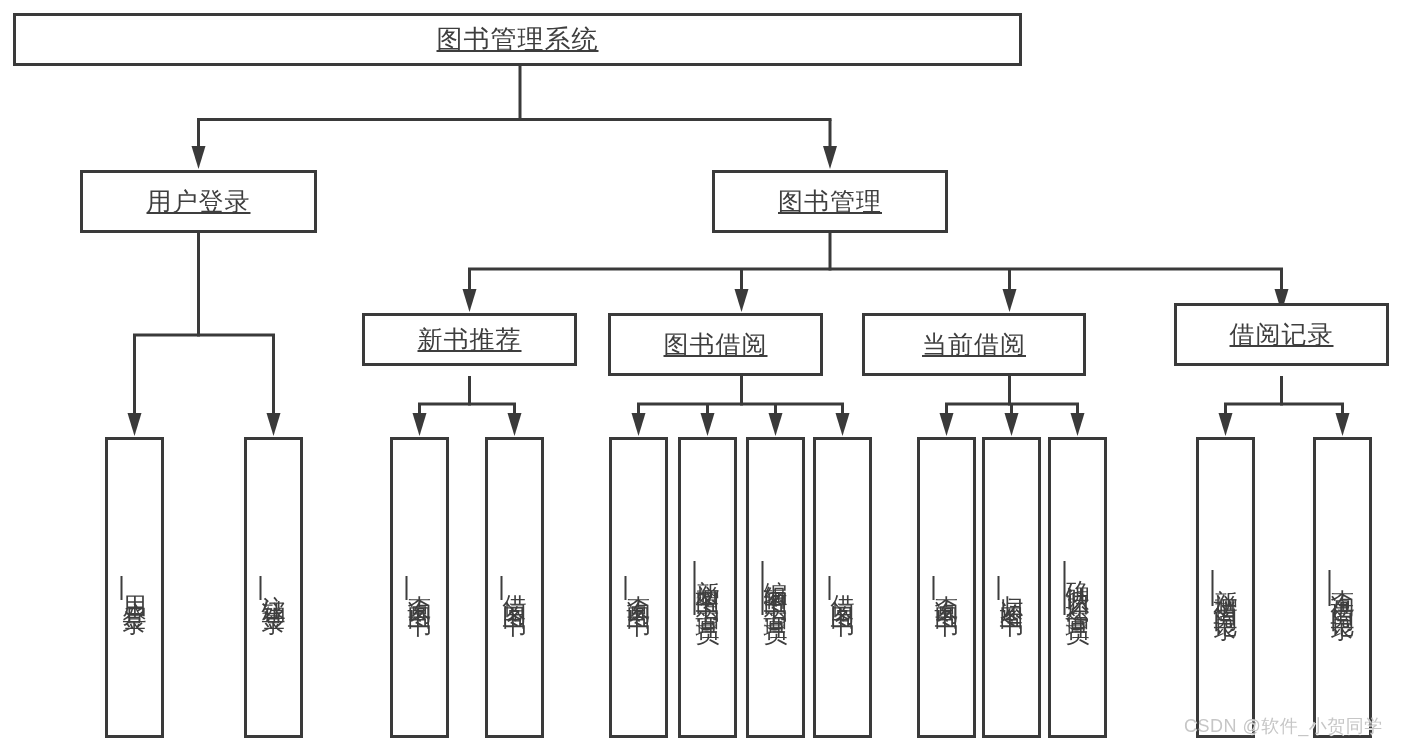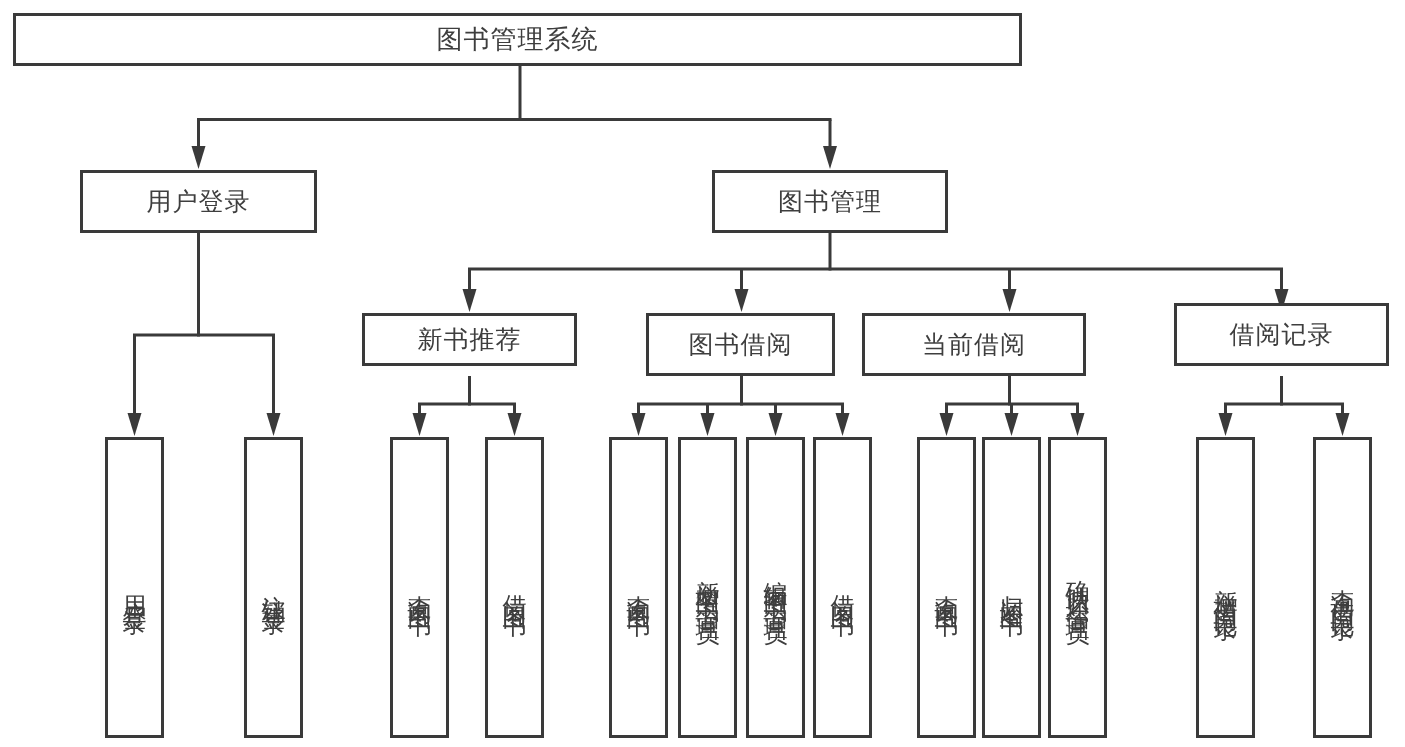--- a/index.html
+++ b/index.html
@@ -20,20 +20,21 @@
   }
   .node {
     position: absolute;
     box-sizing: border-box;
     border: 3px solid #3a3a3a;
     background: #ffffff;
     display: flex;
     align-items: center;
     justify-content: center;
     z-index: 2;
+    text-decoration: underline;
   }
   .node.root   { font-size: 26px; letter-spacing: 1px; }
   .node.branch { font-size: 25px; letter-spacing: 1px; }
   .node.leaf   { z-index: 2; }
   .vtext {
     writing-mode: vertical-rl;
     text-orientation: mixed;
     font-size: 24px;
     letter-spacing: 6px;
     line-height: 1;
@@ -129,21 +130,21 @@
   <div class="node branch" style="left:80px; top:170px; width:237px; height:63px">
     <span>用户登录</span>
   </div>
   <div class="node branch" style="left:712px; top:170px; width:236px; height:63px">
     <span>图书管理</span>
   </div>
 
   <div class="node branch" style="left:362px; top:313px; width:215px; height:53px">
     <span>新书推荐</span>
   </div>
-  <div class="node branch" style="left:646px; top:313px; width:189px; height:63px">
+  <div class="node branch" style="left:608px; top:313px; width:215px; height:63px">
     <span>图书借阅</span>
   </div>
   <div class="node branch" style="left:862px; top:313px; width:224px; height:63px">
     <span>当前借阅</span>
   </div>
   <div class="node branch" style="left:1174px; top:303px; width:215px; height:63px">
     <span>借阅记录</span>
   </div>
 
   <div class="node leaf" style="left:105px; top:437px; width:59px; height:301px">
@@ -183,14 +184,15 @@
     <span class="vtext">确认归还（管理员）</span>
   </div>
 
   <div class="node leaf" style="left:1196px; top:437px; width:59px; height:301px">
     <span class="vtext">新增借阅记录</span>
   </div>
   <div class="node leaf" style="left:1313px; top:437px; width:59px; height:301px">
     <span class="vtext">查询借阅记录</span>
   </div>
 
+  <div class="watermark">CSDN @软件_小贺同学</div>
 
 </div>
 
 </body></html>

